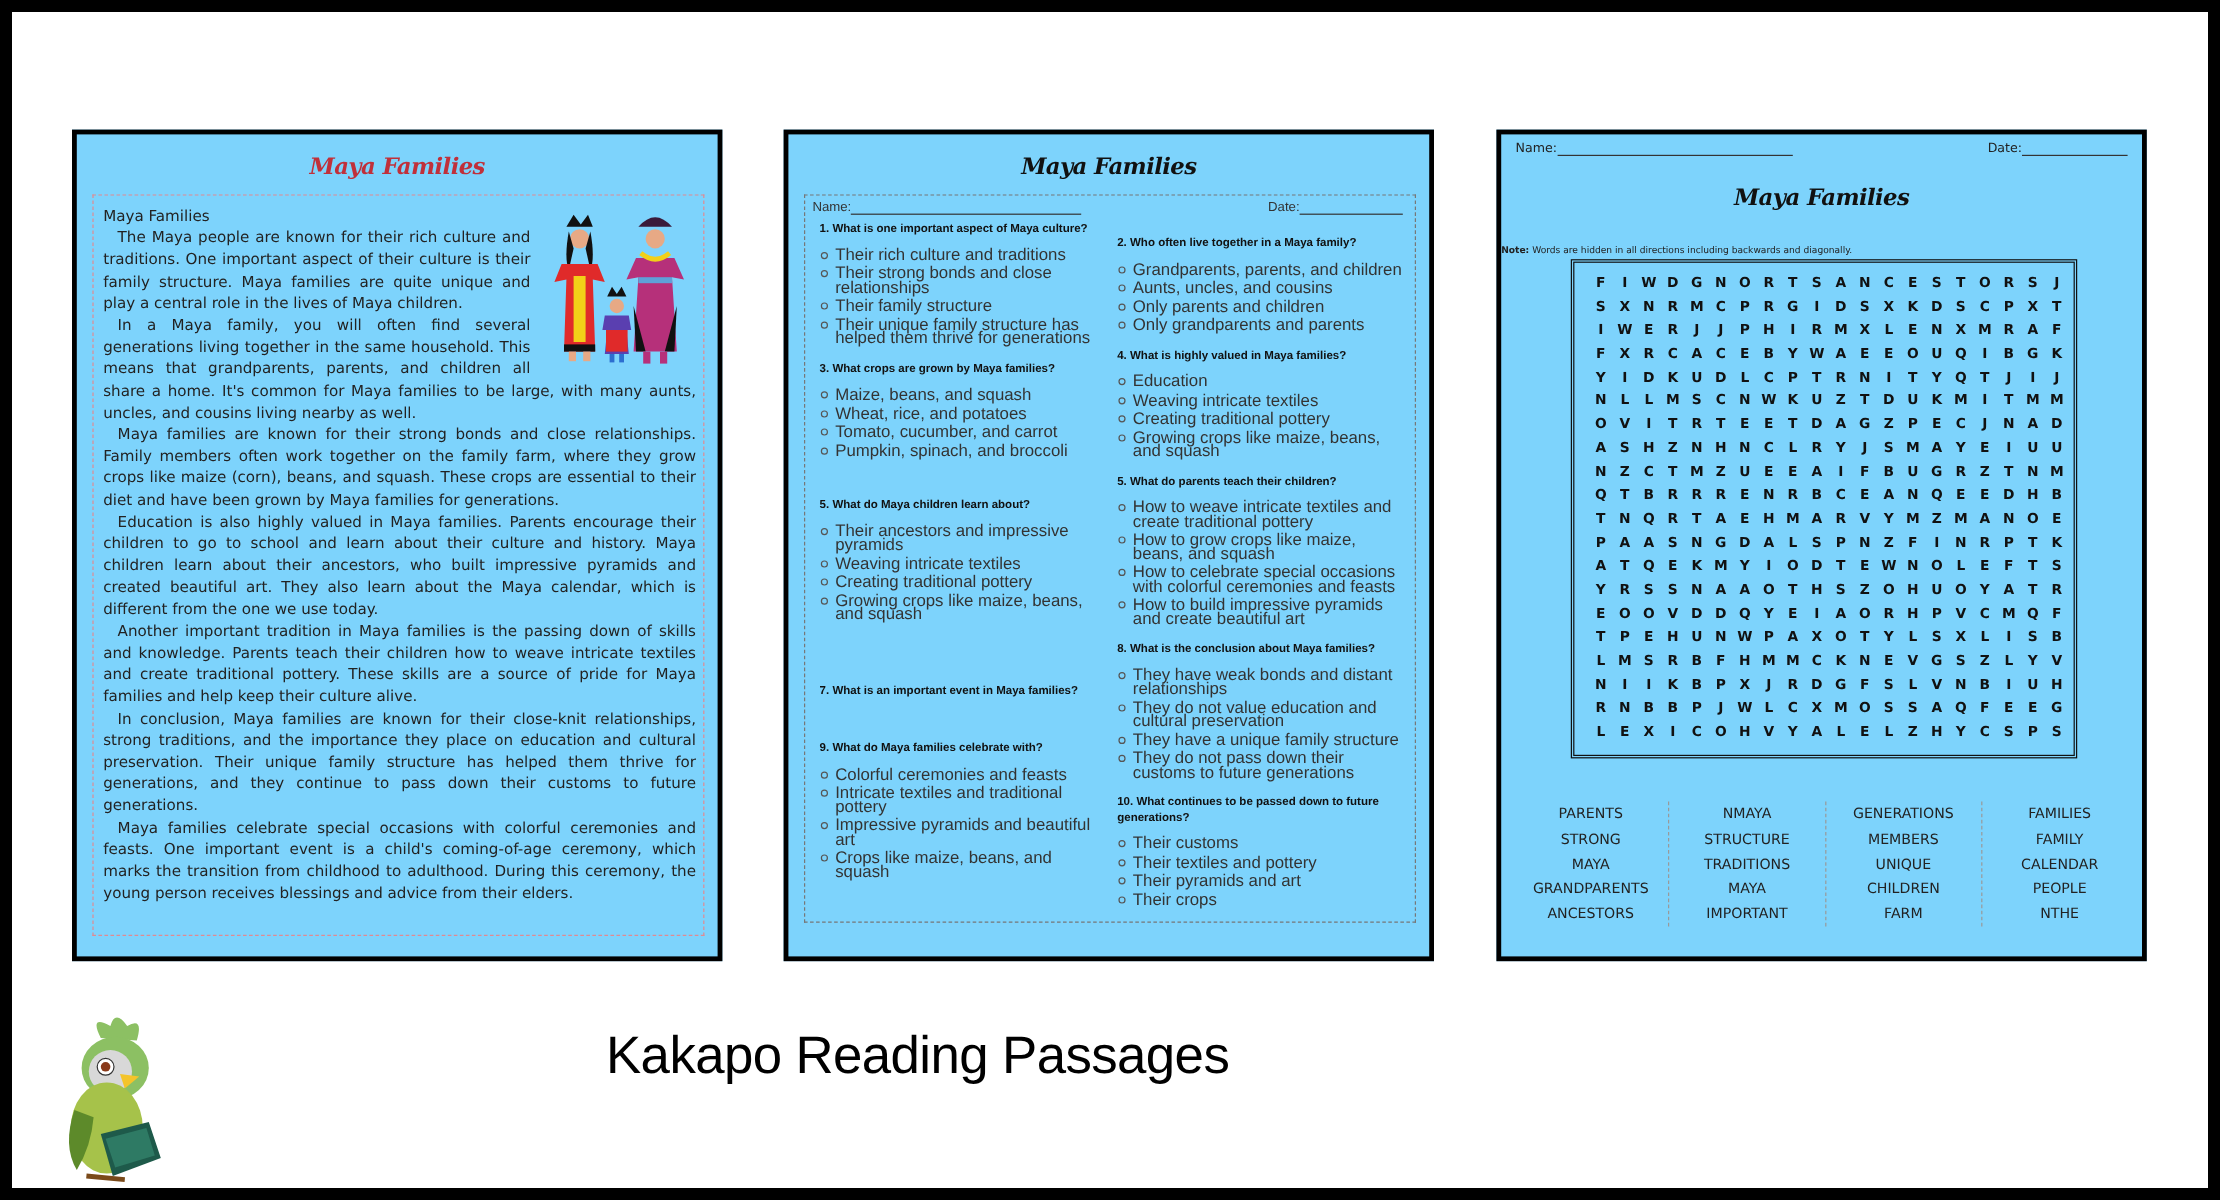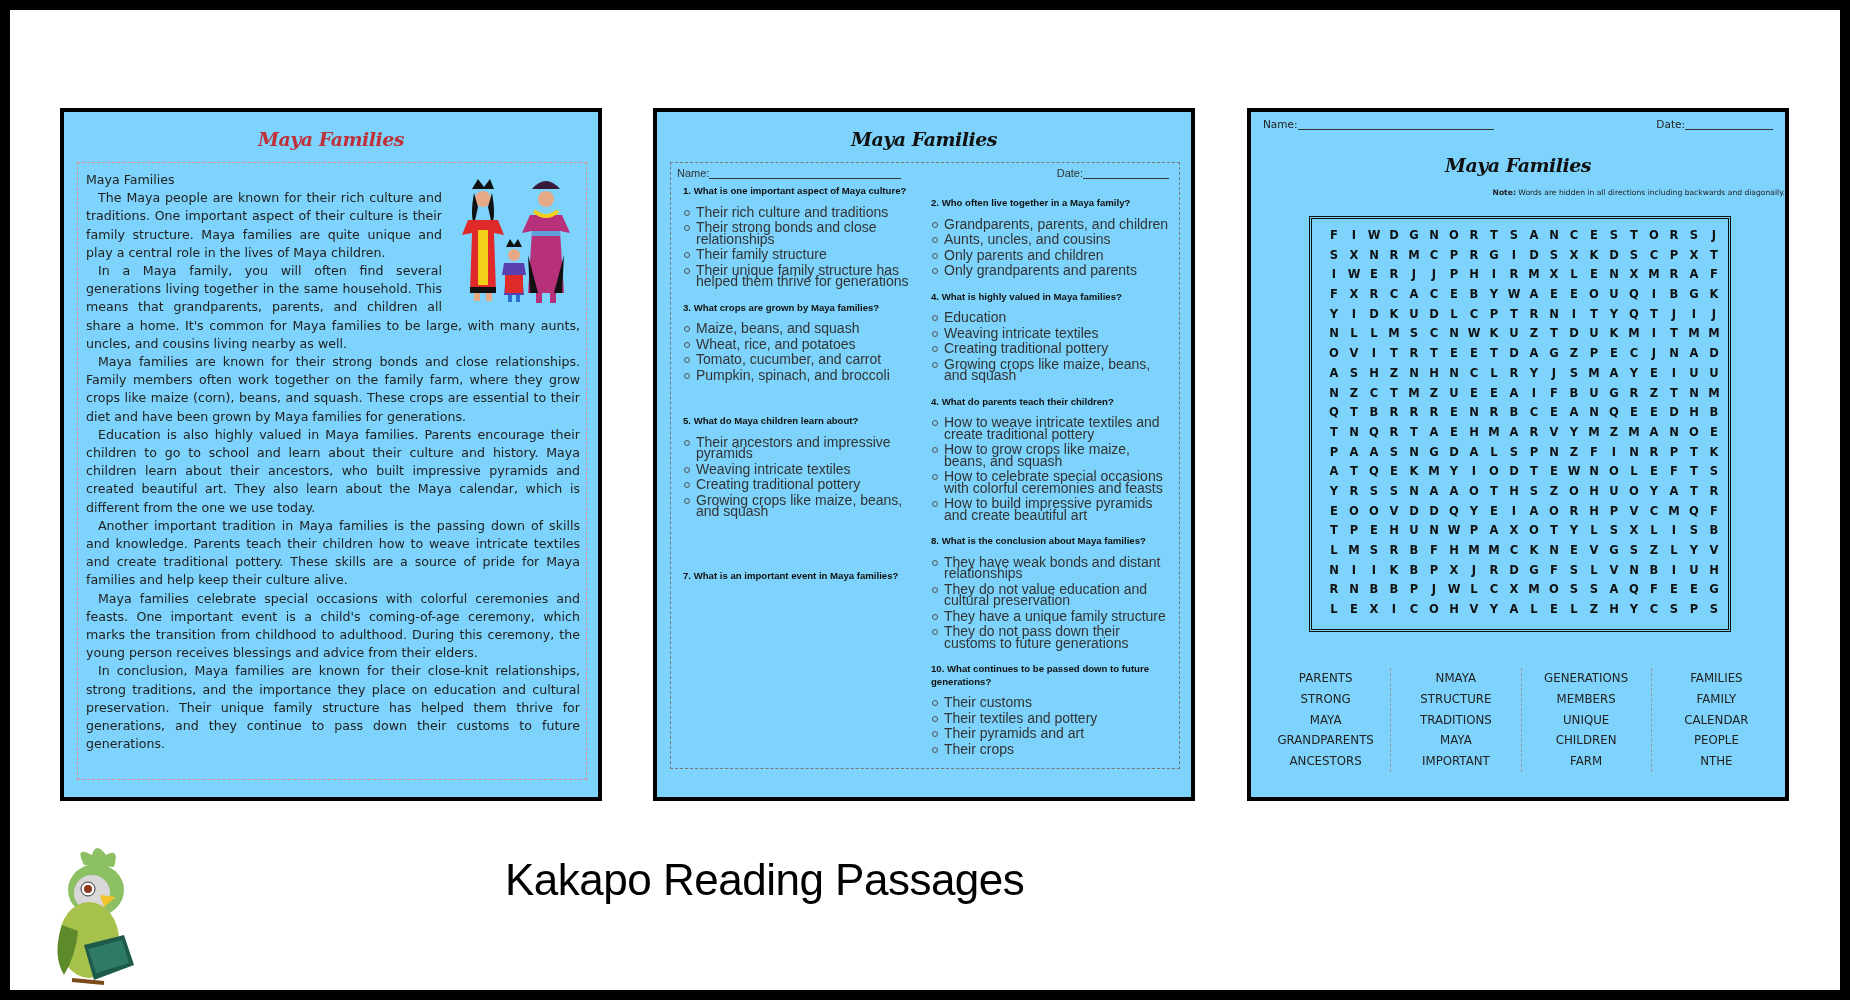--- a/index.html
+++ b/index.html
@@ -32,21 +32,21 @@
   .q { margin-bottom: 14px; font-family: "Liberation Sans", sans-serif; }
   .q h4 { font-size: 9.6px; font-weight: bold; color: #111; line-height: 12.5px; margin-bottom: 9px; margin-left: 6px; }
   .q ul { list-style: none; }
   .q li { font-size: 14px; color: #333; line-height: 11.5px; margin-bottom: 4px; padding-left: 19px; position: relative; }
   .q li::before { content: ""; position: absolute; left: 7px; top: 3px; width: 4px; height: 4px; border: 1px solid #555; border-radius: 50%; }
 
   
   .ws-nd { position: absolute; top: 6px; left: 12px; right: 12px; display: flex; justify-content: space-between; font-size: 10.5px; color: #222; font-family: "DejaVu Sans", sans-serif; }
   .ws-nd .line { display: inline-block; border-bottom: 1px solid #333; height: 11px; vertical-align: bottom; }
   #page-search .script-title { position: absolute; top: 42px; left: 0; right: 0; color: #111; }
-  .ws-note { position: absolute; top: 76px; left: 0; right: 0; text-align: right; font-size: 7.6px; color: #222; }
+  .ws-note { position: absolute; top: 92px; left: 0; right: 0; text-align: left; font-size: 7.6px; color: #222; }
   .ws-note b { font-weight: bold; }
   .ws-grid { position: absolute; left: 58px; top: 104px; width: 422px; height: 416px; border: 3px double #111; padding: 9px 0 0 12px; }
   .ws-row { display: flex; height: 19.7px; }
   .ws-cell { width: 20px; text-align: center; font-family: "DejaVu Sans", sans-serif; font-weight: bold; font-size: 11.5px; color: #111; }
   .ws-words { position: absolute; left: 10px; top: 556px; width: 520px; display: flex; }
   .ws-col { flex: 1; text-align: center; border-left: 1px dashed #999; }
   .ws-col:first-child { border-left: none; }
   .ws-col div { font-size: 11.8px; line-height: 20.8px; color: #222; }
 
   
@@ -90,22 +90,22 @@
       <rect x="86" y="118" width="6" height="10" fill="#b6307a"></rect>
         <rect x="100" y="118" width="6" height="10" fill="#b6307a"></rect>
     </svg>
     <div class="passage-text">
       <p class="ptitle">Maya Families</p>
       <p>The Maya people are known for their rich culture and traditions. One important aspect of their culture is their family structure. Maya families are quite unique and play a central role in the lives of Maya children.</p>
       <p>In a Maya family, you will often find several generations living together in the same household. This means that grandparents, parents, and children all share a home. It's common for Maya families to be large, with many aunts, uncles, and cousins living nearby as well.</p>
       <p>Maya families are known for their strong bonds and close relationships. Family members often work together on the family farm, where they grow crops like maize (corn), beans, and squash. These crops are essential to their diet and have been grown by Maya families for generations.</p>
       <p>Education is also highly valued in Maya families. Parents encourage their children to go to school and learn about their culture and history. Maya children learn about their ancestors, who built impressive pyramids and created beautiful art. They also learn about the Maya calendar, which is different from the one we use today.</p>
       <p>Another important tradition in Maya families is the passing down of skills and knowledge. Parents teach their children how to weave intricate textiles and create traditional pottery. These skills are a source of pride for Maya families and help keep their culture alive.</p>
+      <p>In conclusion, Maya families are known for their close-knit relationships, strong traditions, and the importance they place on education and cultural preservation. Their unique family structure has helped them thrive for generations, and they continue to pass down their customs to future generations.</p>
       <p>Maya families celebrate special occasions with colorful ceremonies and feasts. One important event is a child's coming-of-age ceremony, which marks the transition from childhood to adulthood. During this ceremony, the young person receives blessings and advice from their elders.</p>
-      <p>In conclusion, Maya families are known for their close-knit relationships, strong traditions, and the importance they place on education and cultural preservation. Their unique family structure has helped them thrive for generations, and they continue to pass down their customs to future generations.</p>
     </div>
   </div>
 </div>
 
 <div class="page" id="page-quiz">
   <div class="script-title">Maya Families</div>
   <div class="quiz-box">
     <div class="nd-row">
       <span><span>Name:</span><span class="line" style="width:192px"></span></span>
       <span><span>Date:</span><span class="line" style="width:86px"></span></span>
@@ -135,20 +135,29 @@
             <ul>
               <li>Their ancestors and impressive pyramids</li>
               <li>Weaving intricate textiles</li>
               <li>Creating traditional pottery</li>
               <li>Growing crops like maize, beans, and squash</li>
             </ul>
           </div>
           <div class="q" style="margin-top: 52px;">
             <h4>7. What is an important event in Maya families?</h4>
           </div>
+          <div class="q" style="margin-top: 36px;">
+            <h4>9. What do Maya families celebrate with?</h4>
+            <ul>
+              <li>Colorful ceremonies and feasts</li>
+              <li>Intricate textiles and traditional pottery</li>
+              <li>Impressive pyramids and beautiful art</li>
+              <li>Crops like maize, beans, and squash</li>
+            </ul>
+          </div>
         </div>
       <div class="quiz-col" id="quiz-right">
           <div class="q" style="margin-top: 12px;">
             <h4>2. Who often live together in a Maya family?</h4>
             <ul>
               <li>Grandparents, parents, and children</li>
               <li>Aunts, uncles, and cousins</li>
               <li>Only parents and children</li>
               <li>Only grandparents and parents</li>
             </ul>
@@ -156,21 +165,21 @@
           <div class="q" style="margin-top: 4px;">
             <h4>4. What is highly valued in Maya families?</h4>
             <ul>
               <li>Education</li>
               <li>Weaving intricate textiles</li>
               <li>Creating traditional pottery</li>
               <li>Growing crops like maize, beans, and squash</li>
             </ul>
           </div>
           <div class="q" style="margin-top: 0px;">
-            <h4>4. What do parents teach their children?</h4>
+            <h4>5. What do parents teach their children?</h4>
             <ul>
               <li>How to weave intricate textiles and create traditional pottery</li>
               <li>How to grow crops like maize, beans, and squash</li>
               <li>How to celebrate special occasions with colorful ceremonies and feasts</li>
               <li>How to build impressive pyramids and create beautiful art</li>
             </ul>
           </div>
           <div class="q" style="">
             <h4>8. What is the conclusion about Maya families?</h4>
             <ul>

